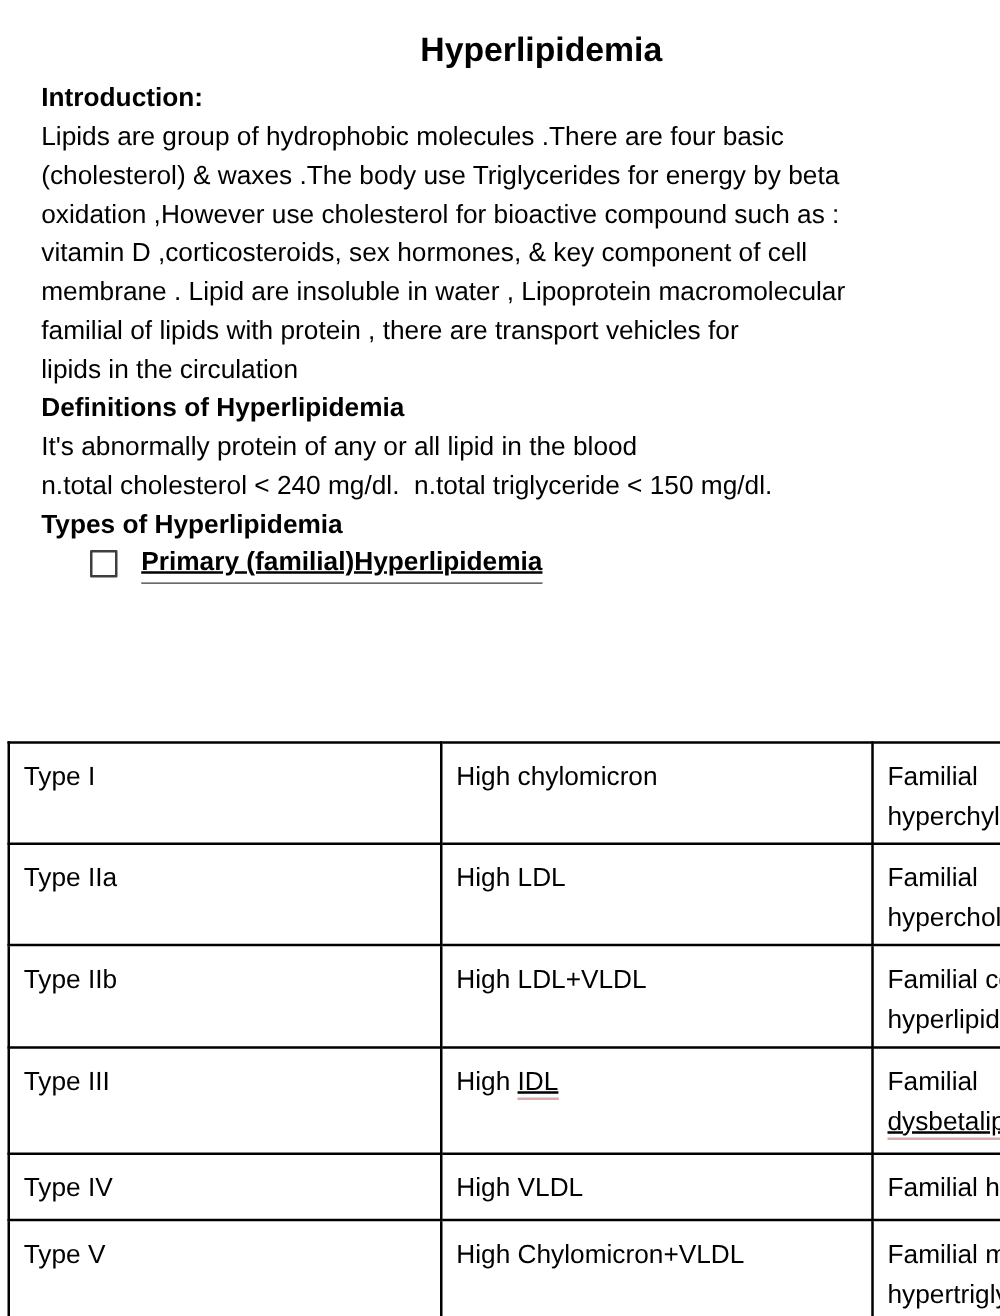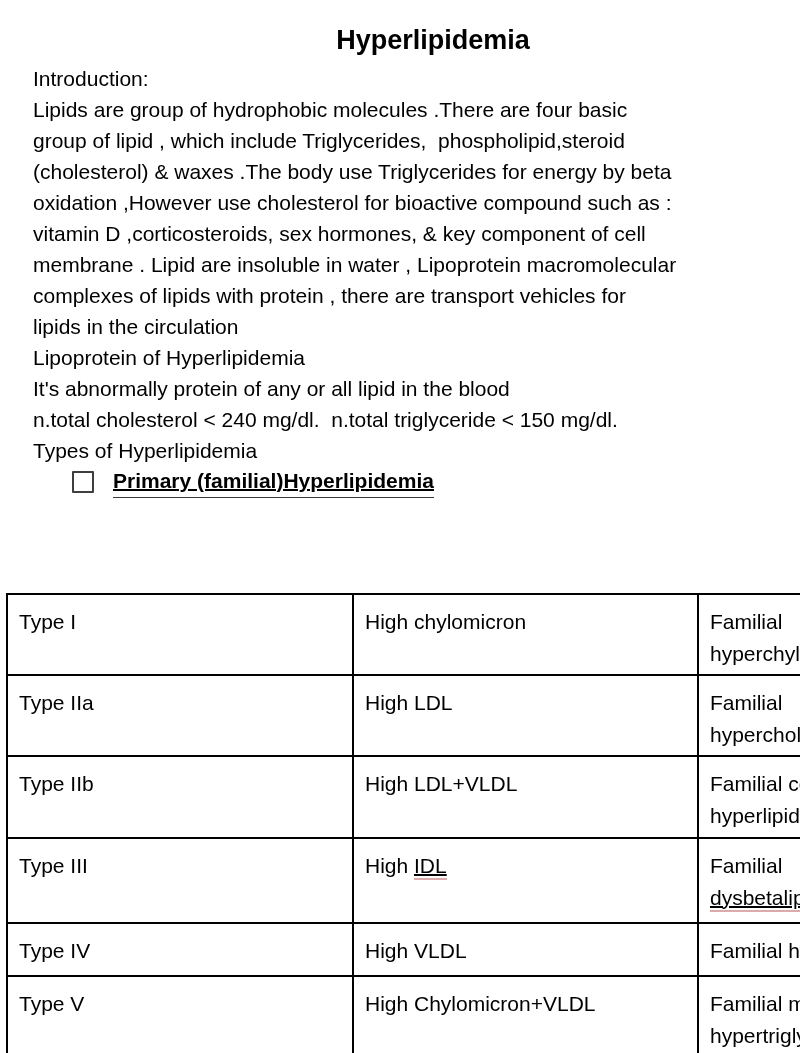--- a/index.html
+++ b/index.html
@@ -14,21 +14,21 @@
   .doc-title{
     position:absolute;top:24px;left:0;width:866px;
     text-align:center;
     font-size:27px;font-weight:700;line-height:32px;
   }
   .content{
     position:absolute;top:63px;left:33px;width:760px;
     font-size:21px;line-height:31px;
   }
   .line{white-space:pre;}
-  .heading{font-weight:400;white-space:pre;}
+  .heading{font-weight:700;white-space:pre;}
   .check-row{
     display:flex;align-items:center;
     margin-left:39px;height:31px;font-weight:bold;
   }
   .checkbox{
     width:18px;height:18px;
     border:2px solid #3e3e3e;border-radius:1px;
     background:#fff;flex:0 0 auto;
   }
   .check-label{
@@ -90,29 +90,28 @@
 </head>
 <body>
 
 <div class="page">
 
   <div class="doc-title">Hyperlipidemia</div>
 
   <div class="content">
     <div class="heading">Introduction:</div>
     <div class="line">Lipids are group of hydrophobic molecules .There are four basic</div>
-    <div class="line">group of lipid , which include Triglycerides,  phospholipid,steroid</div>
     <div class="line">(cholesterol) &amp; waxes .The body use Triglycerides for energy by beta</div>
     <div class="line">oxidation ,However use cholesterol for bioactive compound such as :</div>
     <div class="line">vitamin D ,corticosteroids, sex hormones, &amp; key component of cell</div>
     <div class="line">membrane . Lipid are insoluble in water , Lipoprotein macromolecular</div>
-    <div class="line">complexes of lipids with protein , there are transport vehicles for</div>
+    <div class="line">familial of lipids with protein , there are transport vehicles for</div>
     <div class="line">lipids in the circulation</div>
 
-    <div class="heading">Lipoprotein of Hyperlipidemia</div>
+    <div class="heading">Definitions of Hyperlipidemia</div>
     <div class="line">It's abnormally protein of any or all lipid in the blood</div>
     <div class="line">n.total cholesterol &lt; 240 mg/dl.  n.total triglyceride &lt; 150 mg/dl.</div>
 
     <div class="heading">Types of Hyperlipidemia</div>
 
     <div class="check-row">
       <span class="checkbox"></span>
       <span class="check-label">Primary (familial)Hyperlipidemia</span>
     </div>
   </div>

